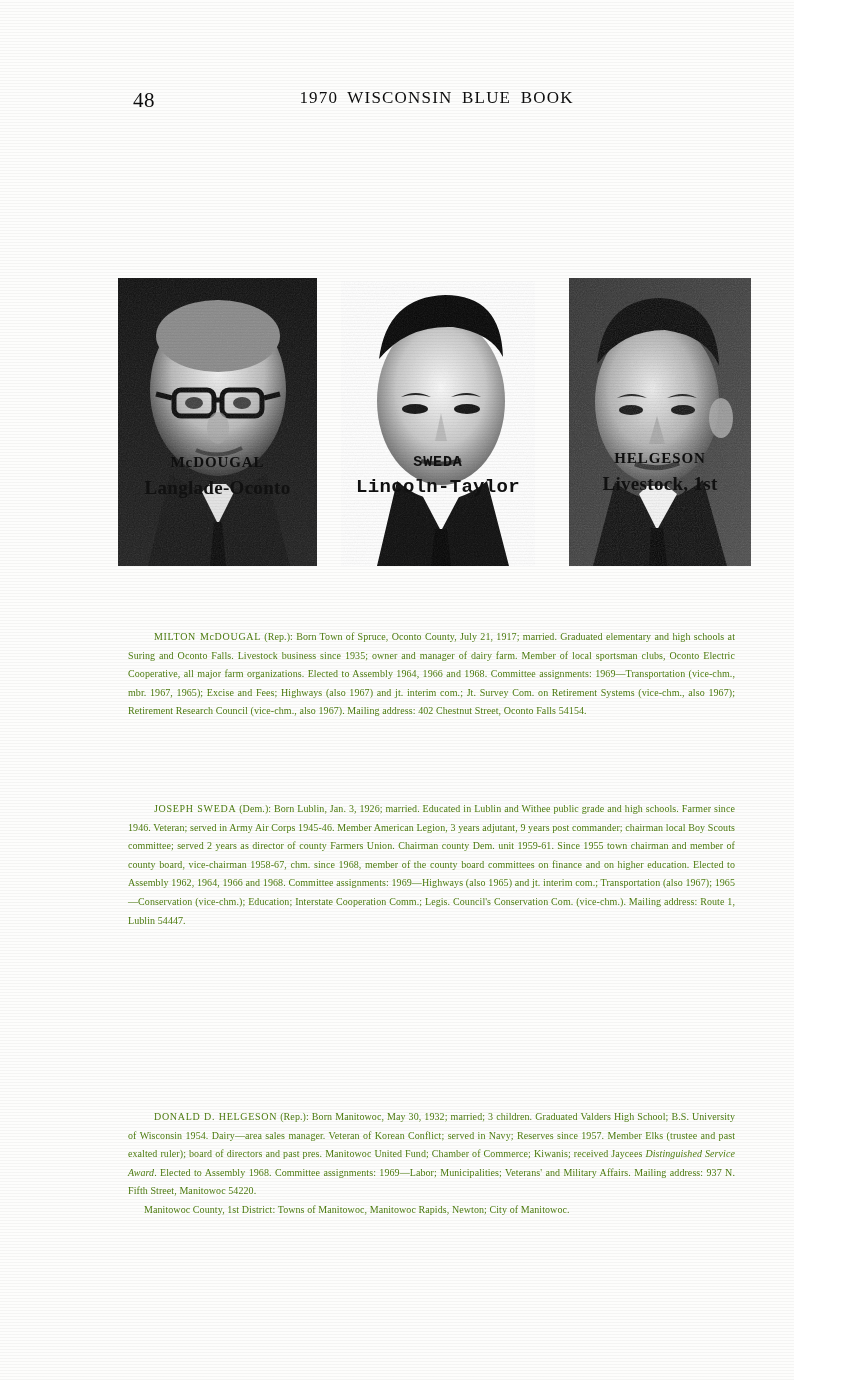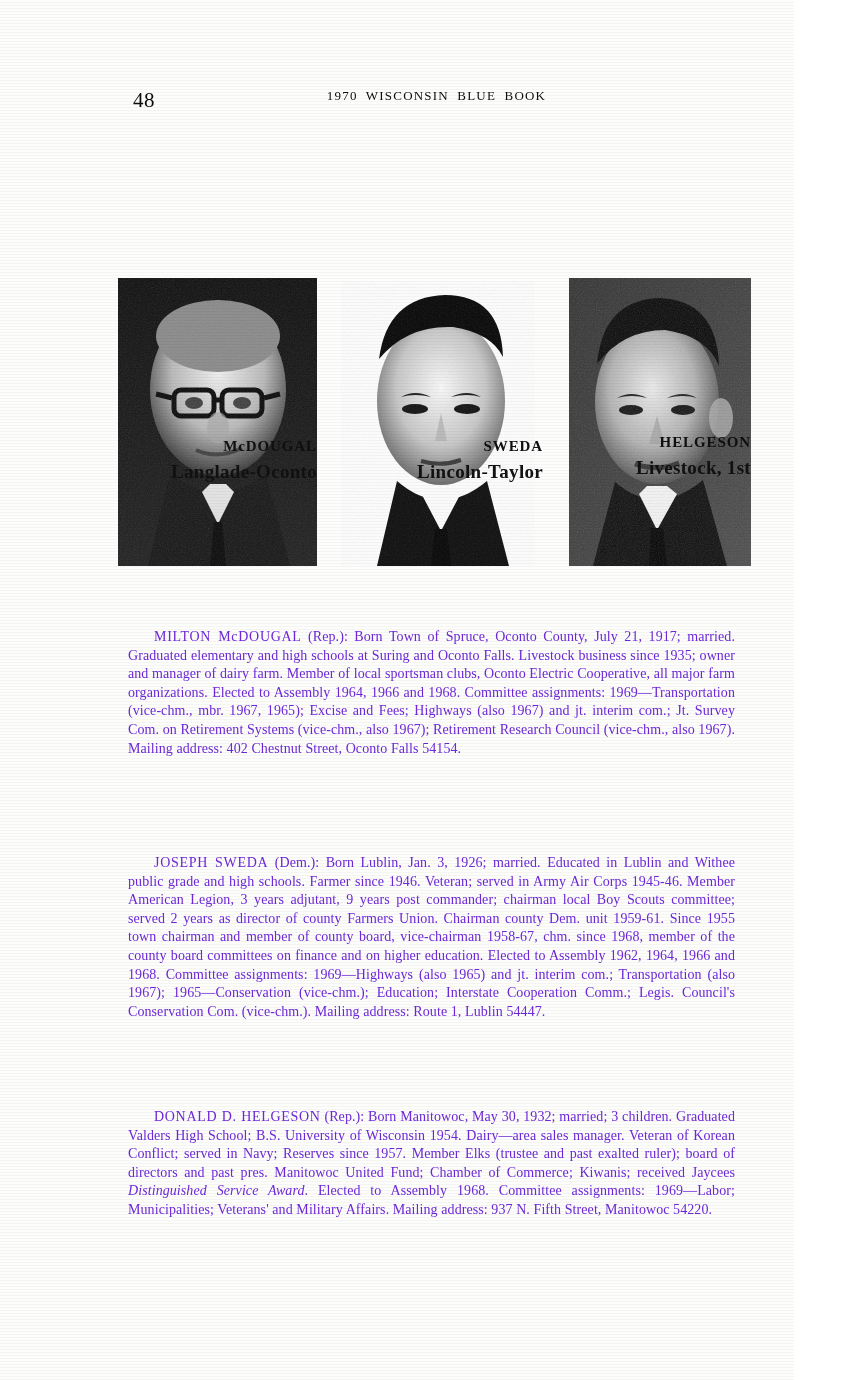--- a/index.html
+++ b/index.html
@@ -38,21 +38,21 @@
     font-size: 21px;
     letter-spacing: 0.5px;
     color: #0d0d0d;
   }
   .head-title {
     position: absolute;
     left: 0;
     top: 0;
     width: 859px;
     text-align: center;
-    font-size: 13px;
+    font-size: 17px;
     letter-spacing: 1.2px;
     word-spacing: 4px;
     color: #0d0d0d;
     text-indent: 14px;
   }
 
   
   .photo-row {
     position: absolute;
     top: 138px;
@@ -68,68 +68,69 @@
   }
   .photo-1 { left: 118px; top: 140px; width: 199px; height: 288px; }
   .photo-2 { left: 341px; top: 143px; width: 194px; height: 285px; }
   .photo-3 { left: 569px; top: 140px; width: 182px; height: 288px; }
 
   .photo svg { display: block; width: 100%; height: 100%; }
 
   
   .caption {
     position: absolute;
-    text-align: right;
+    text-align: center;
     line-height: 1.32;
+    margin-top: 16px;
   }
   .caption .name {
     display: block;
     font-size: 15px;
     letter-spacing: 0.9px;
     font-weight: bold;
     color: #0f0f0f;
   }
   .caption .district {
     display: block;
     font-size: 19px;
     letter-spacing: 0.3px;
     font-weight: bold;
     color: #111111;
     margin-top: 2px;
   }
   .cap-1 { left: 118px; top: 437px; width: 199px; }
-  .cap-2 { left: 349px; top: 437px; width: 194px; }
+  .cap-2 { left: 341px; top: 437px; width: 194px; font-family: Liberation Mono, monospace; }
   .cap-3 { left: 569px; top: 433px; width: 182px; font-family: Liberation Serif, serif; }
 
   
   .bio {
     position: absolute;
     left: 128px;
     width: 607px;
-    font-size: 14px;
+    font-size: 10px;
     line-height: 18.6px;
     text-align: justify;
-    color: #6d28d9;
+    color: #4d7c0f;
     letter-spacing: 0.08px;
   }
   .bio p {
     margin: 0;
     text-indent: 26px;
     text-align: justify;
   }
   .bio p.cont {
     text-indent: 16px;
   }
   .bio .lead {
     letter-spacing: 0.7px;
   }
   .bio i { font-style: italic; margin-top: 40px; }
 
   .bio-1 { top: 628px; }
-  .bio-2 { top: 854px; font-family: Liberation Serif, serif; }
+  .bio-2 { top: 800px; font-family: Liberation Serif, serif; }
   .bio-3 { top: 1108px; }
 
   
   .grain {
     position: absolute;
     inset: 0;
     pointer-events: none;
     opacity: 0.035;
     background-image:
       repeating-linear-gradient(0deg, #000 0px, #000 1px, transparent 1px, transparent 3px);
@@ -282,16 +283,17 @@
   <div class="bio bio-1">
     <p><span class="lead">MILTON McDOUGAL</span><span> (Rep.): Born Town of Spruce, Oconto County, July 21, 1917; married. Graduated elementary and high schools at Suring and Oconto Falls. Livestock business since 1935; owner and manager of dairy farm. Member of local sportsman clubs, Oconto Electric Cooperative, all major farm organizations. Elected to Assembly 1964, 1966 and 1968. Committee assignments: 1969—Transportation (vice-chm., mbr. 1967, 1965); Excise and Fees; Highways (also 1967) and jt. interim com.; Jt. Survey Com. on Retirement Systems (vice-chm., also 1967); Retirement Research Council (vice-chm., also 1967). Mailing address: 402 Chestnut Street, Oconto Falls 54154.</span></p>
   </div>
 
   <div class="bio bio-2">
     <p><span class="lead">JOSEPH SWEDA</span><span> (Dem.): Born Lublin, Jan. 3, 1926; married. Educated in Lublin and Withee public grade and high schools. Farmer since 1946. Veteran; served in Army Air Corps 1945-46. Member American Legion, 3 years adjutant, 9 years post commander; chairman local Boy Scouts committee; served 2 years as director of county Farmers Union. Chairman county Dem. unit 1959-61. Since 1955 town chairman and member of county board, vice-chairman 1958-67, chm. since 1968, member of the county board committees on finance and on higher education. Elected to Assembly 1962, 1964, 1966 and 1968. Committee assignments: 1969—Highways (also 1965) and jt. interim com.; Transportation (also 1967); 1965—Conservation (vice-chm.); Education; Interstate Cooperation Comm.; Legis. Council's Conservation Com. (vice-chm.). Mailing address: Route 1, Lublin 54447.</span></p>
   </div>
 
   <div class="bio bio-3">
     <p><span class="lead">DONALD D. HELGESON</span><span> (Rep.): Born Manitowoc, May 30, 1932; married; 3 children. Graduated Valders High School; B.S. University of Wisconsin 1954. Dairy—area sales manager. Veteran of Korean Conflict; served in Navy; Reserves since 1957. Member Elks (trustee and past exalted ruler); board of directors and past pres. Manitowoc United Fund; Chamber of Commerce; Kiwanis; received Jaycees </span><i>Distinguished Service Award</i><span>. Elected to Assembly 1968. Committee assignments: 1969—Labor; Municipalities; Veterans' and Military Affairs. Mailing address: 937 N. Fifth Street, Manitowoc 54220.</span></p>
+    <p class="cont">Manitowoc County, 1st District: Towns of Manitowoc, Manitowoc Rapids, Newton; City of Manitowoc.</p>
   </div>
 
   <div class="grain"></div>
 </div>
 
 </body></html>

